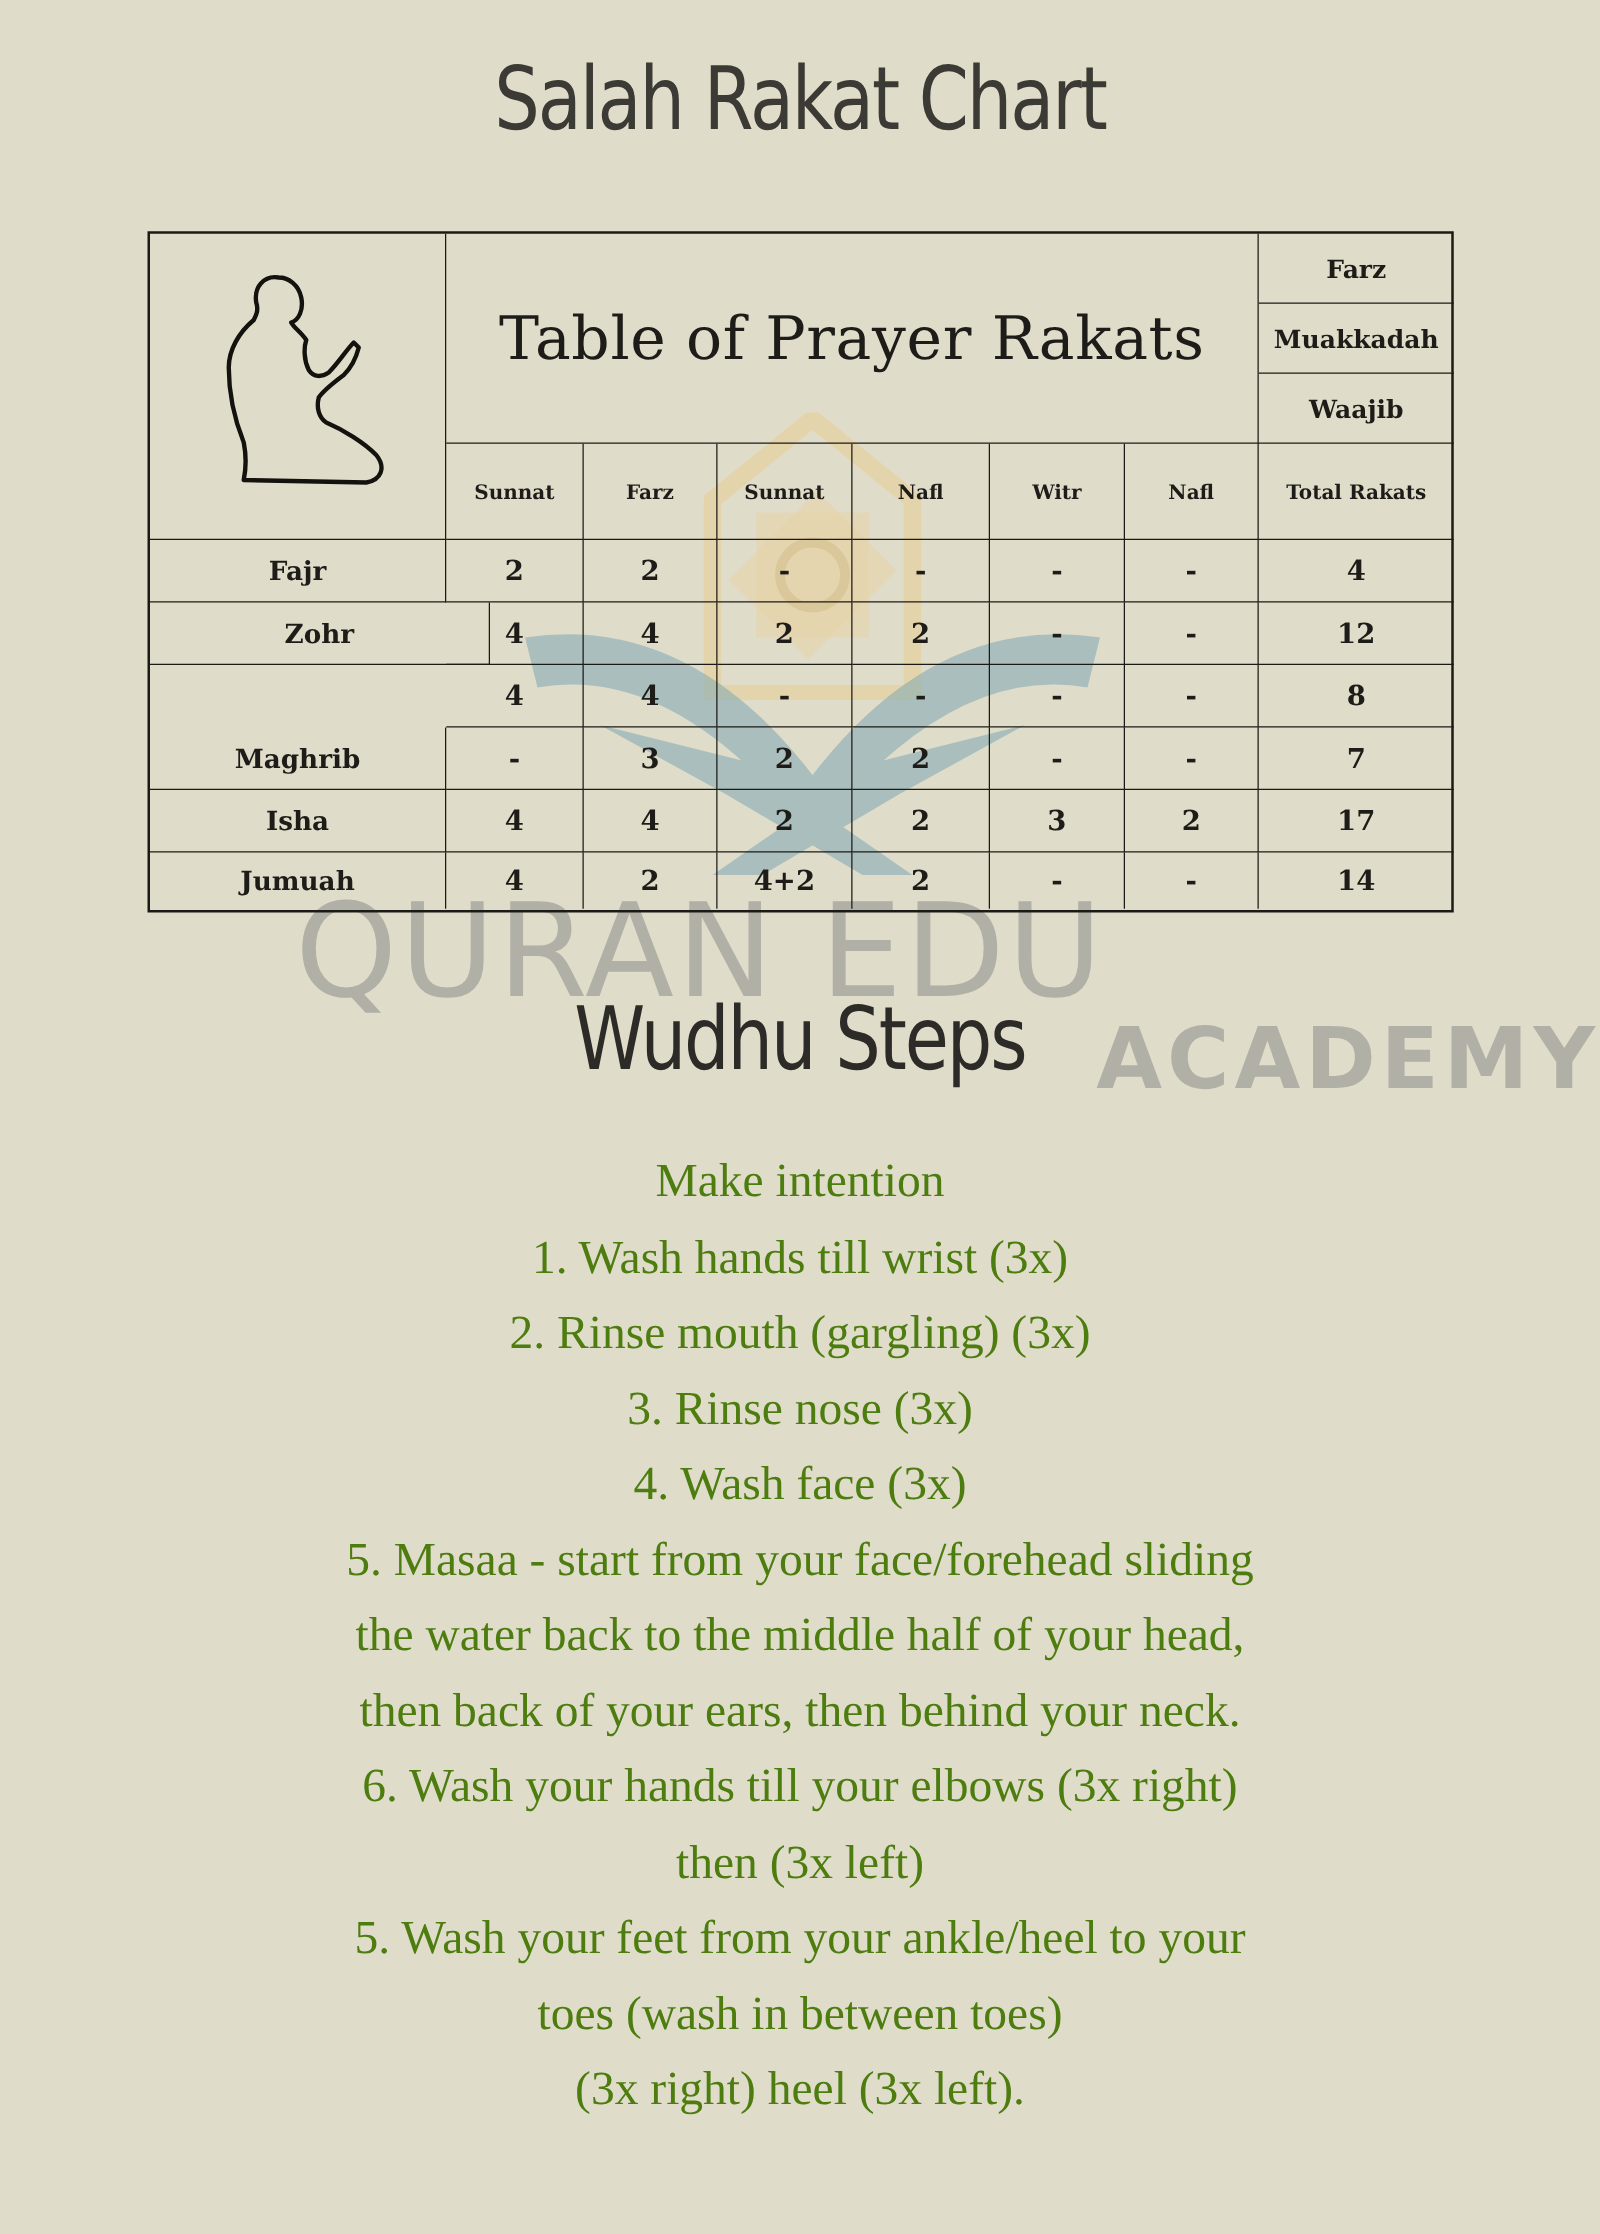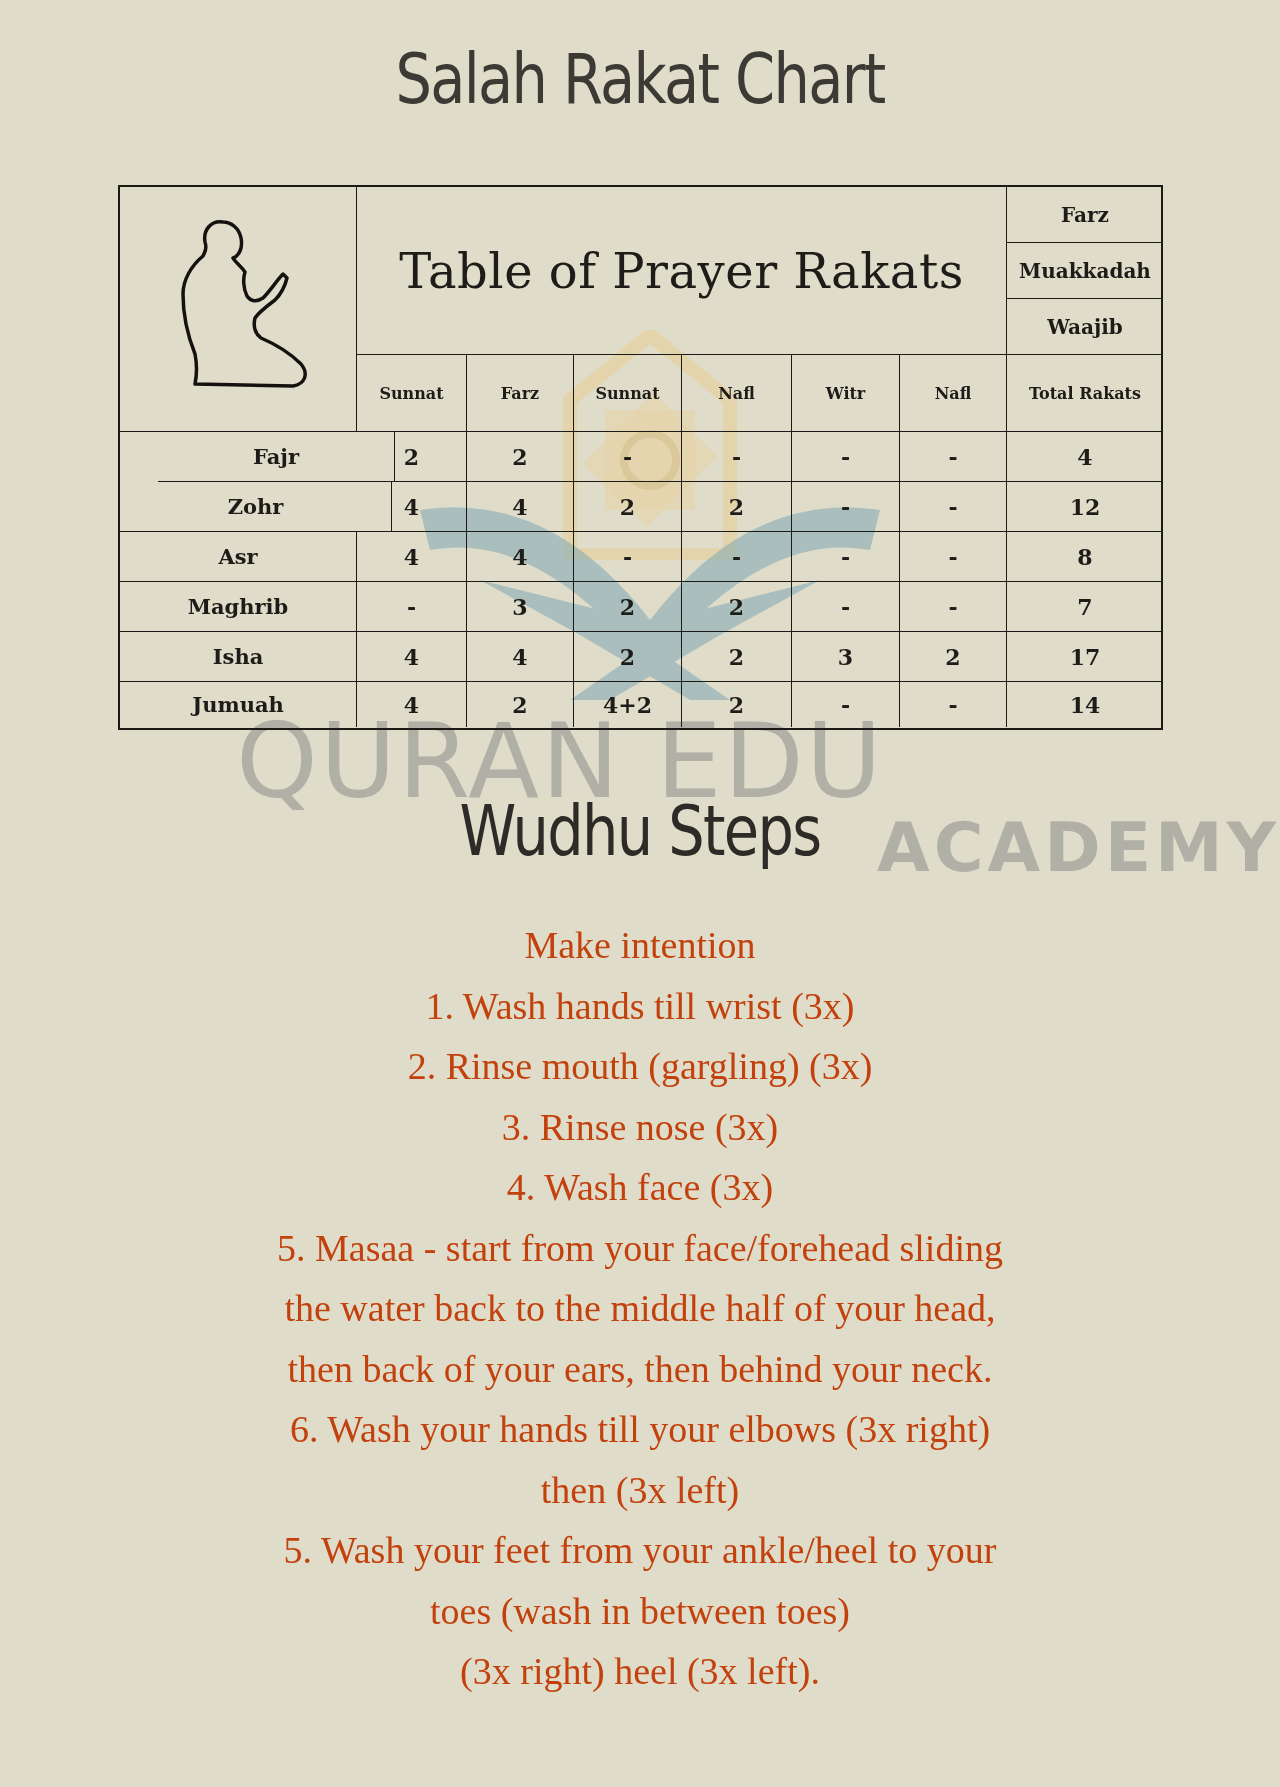--- a/index.html
+++ b/index.html
@@ -65,21 +65,21 @@
     text-align: center; z-index: 3;
     font-family: "DejaVu Sans", sans-serif;
     font-size: 70px; letter-spacing: -2px;
     color: #2d2b27; transform: scaleX(0.82);
   }
   .steps {
     position: absolute; left: 190px; width: 900px; top: 915px;
     text-align: center; z-index: 3;
     font-family: "Liberation Serif", serif;
     font-size: 38px; line-height: 60.5px;
-    color: #c2410c;
+    color: #4d7c0f;
   }
   .steps div { white-space: nowrap; }
 </style>
 </head>
 <body>
 
 <div class="page-title">Salah Rakat Chart</div>
 
 <svg class="wm wm-badge" viewBox="0 0 180 230">
   <path d="M90 5 L170 70 L170 225 L10 225 L10 70 Z" fill="none" stroke="#e8cf95" stroke-width="14"></path>
@@ -112,39 +112,38 @@
   <div class="cell legend-cell" style="left:887px; top:112px; width:156px; height:56px;">Waajib</div>
 
   <div class="cell col-hdr" style="left:237px; top:168px; width:110px; height:77px;">Sunnat</div>
   <div class="cell col-hdr" style="left:347px; top:168px; width:107px; height:77px;">Farz</div>
   <div class="cell col-hdr" style="left:454px; top:168px; width:108px; height:77px;">Sunnat</div>
   <div class="cell col-hdr" style="left:562px; top:168px; width:110px; height:77px;">Nafl</div>
   <div class="cell col-hdr" style="left:672px; top:168px; width:108px; height:77px;">Witr</div>
   <div class="cell col-hdr" style="left:780px; top:168px; width:107px; height:77px;">Nafl</div>
   <div class="cell col-hdr last-col" style="left:887px; top:168px; width:156px; height:77px;">Total Rakats</div>
 
-  <div class="cell row-label" style="left:0; top:245px; width:237px; height:50px;margin-left:38px;">Fajr</div>
+  <div class="cell row-label" style="left:0; top:245px; width:237px; height:50px;">Fajr</div>
   <div class="cell val" style="left:237px; top:245px; width:110px; height:50px;">2</div>
   <div class="cell val" style="left:347px; top:245px; width:107px; height:50px;">2</div>
   <div class="cell val" style="left:454px; top:245px; width:108px; height:50px;">-</div>
   <div class="cell val" style="left:562px; top:245px; width:110px; height:50px;">-</div>
   <div class="cell val" style="left:672px; top:245px; width:108px; height:50px;">-</div>
   <div class="cell val" style="left:780px; top:245px; width:107px; height:50px;">-</div>
   <div class="cell val last-col" style="left:887px; top:245px; width:156px; height:50px;">4</div>
 
   <div class="cell row-label" style="left:0; top:295px; width:272px; height:50px;">Zohr</div>
   <div class="cell val" style="left:237px; top:295px; width:110px; height:50px;">4</div>
   <div class="cell val" style="left:347px; top:295px; width:107px; height:50px;">4</div>
   <div class="cell val" style="left:454px; top:295px; width:108px; height:50px;">2</div>
   <div class="cell val" style="left:562px; top:295px; width:110px; height:50px;">2</div>
   <div class="cell val" style="left:672px; top:295px; width:108px; height:50px;">-</div>
   <div class="cell val" style="left:780px; top:295px; width:107px; height:50px;">-</div>
   <div class="cell val last-col" style="left:887px; top:295px; width:156px; height:50px;">12</div>
 
-  <div class="cell row-label" style="left:0; top:345px; width:237px; height:50px;">Asr</div>
   <div class="cell val" style="left:237px; top:345px; width:110px; height:50px;">4</div>
   <div class="cell val" style="left:347px; top:345px; width:107px; height:50px;">4</div>
   <div class="cell val" style="left:454px; top:345px; width:108px; height:50px;">-</div>
   <div class="cell val" style="left:562px; top:345px; width:110px; height:50px;">-</div>
   <div class="cell val" style="left:672px; top:345px; width:108px; height:50px;">-</div>
   <div class="cell val" style="left:780px; top:345px; width:107px; height:50px;">-</div>
   <div class="cell val last-col" style="left:887px; top:345px; width:156px; height:50px;">8</div>
 
   <div class="cell row-label" style="left:0; top:395px; width:237px; height:50px;">Maghrib</div>
   <div class="cell val" style="left:237px; top:395px; width:110px; height:50px;">-</div>

